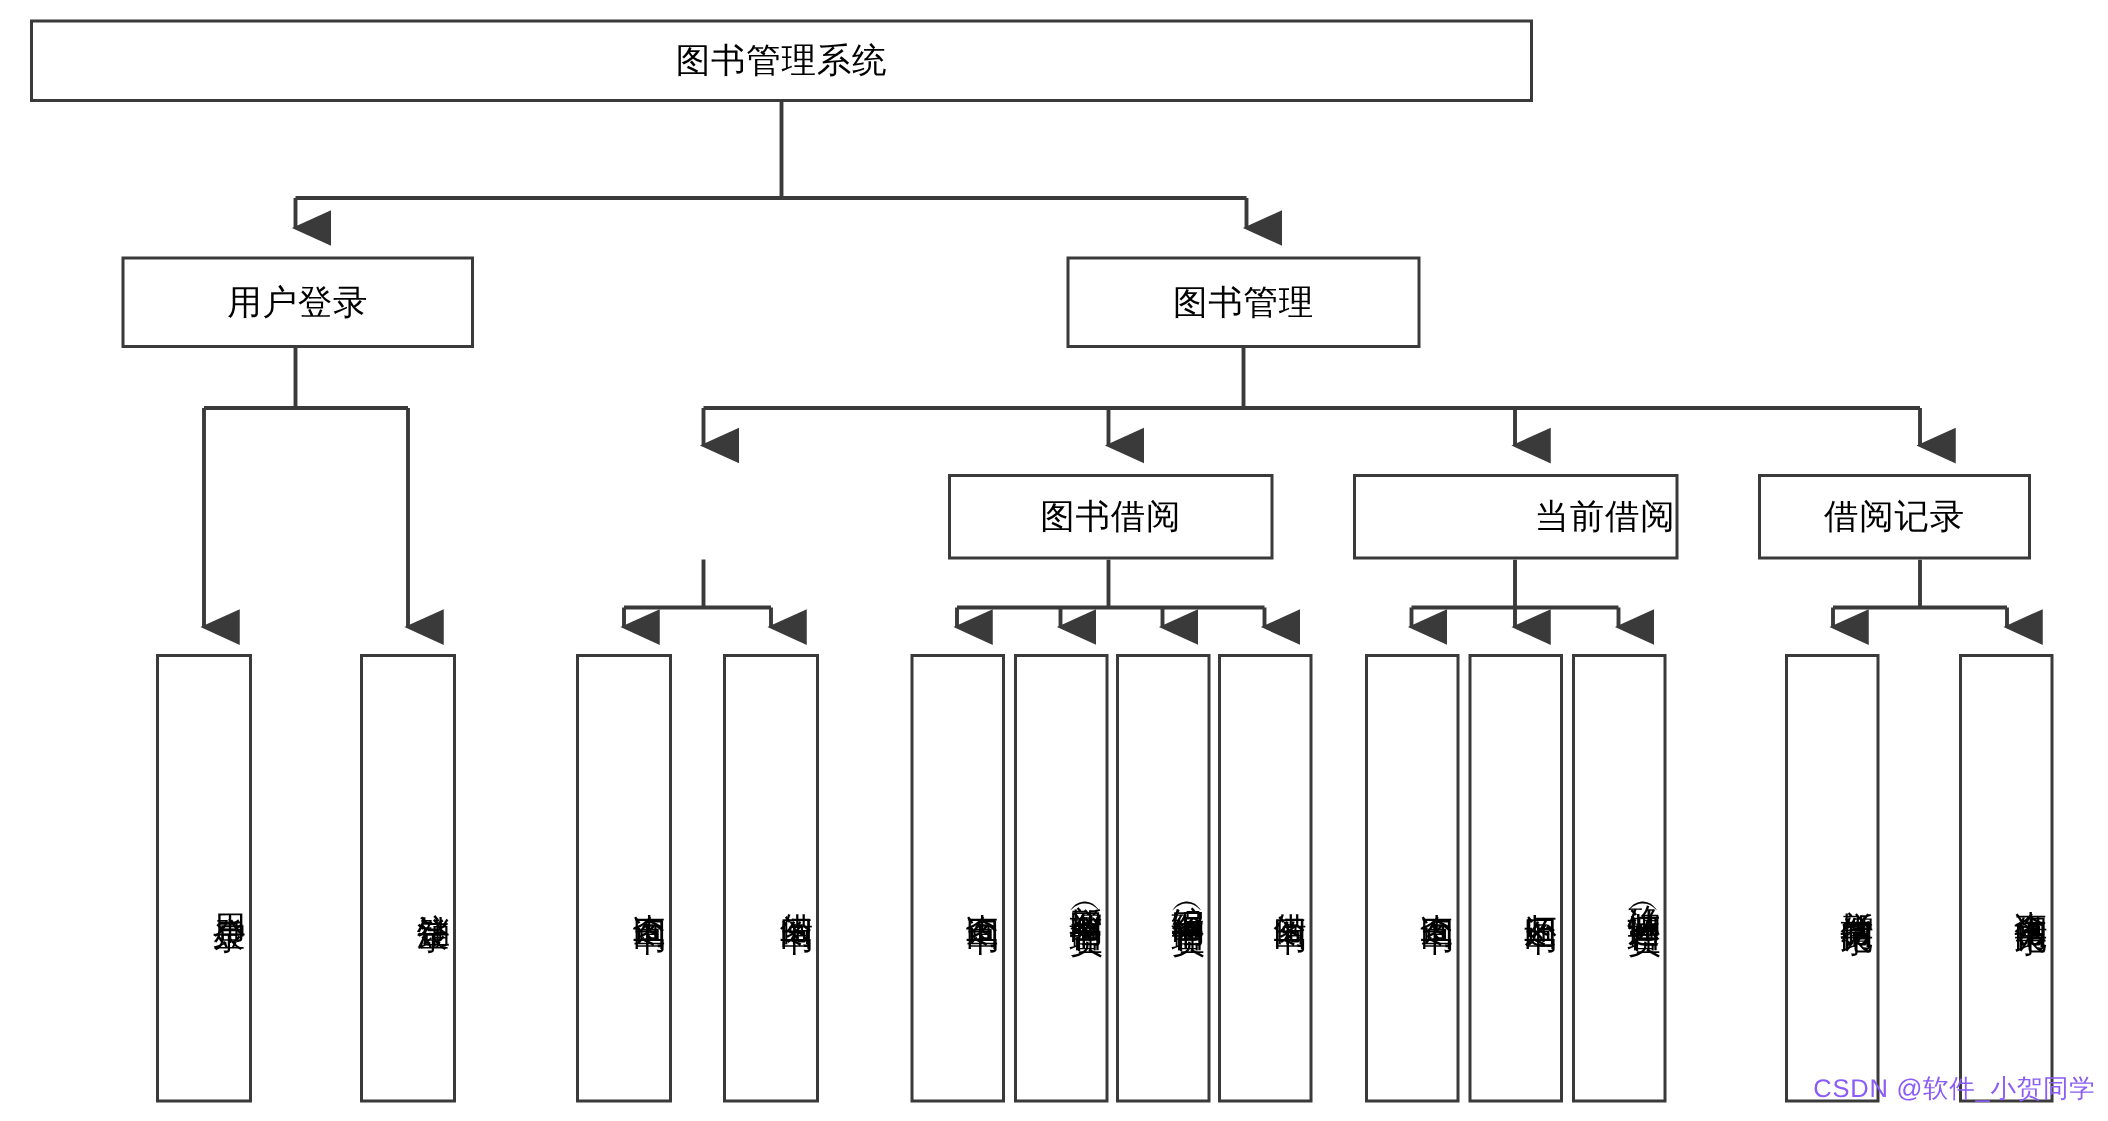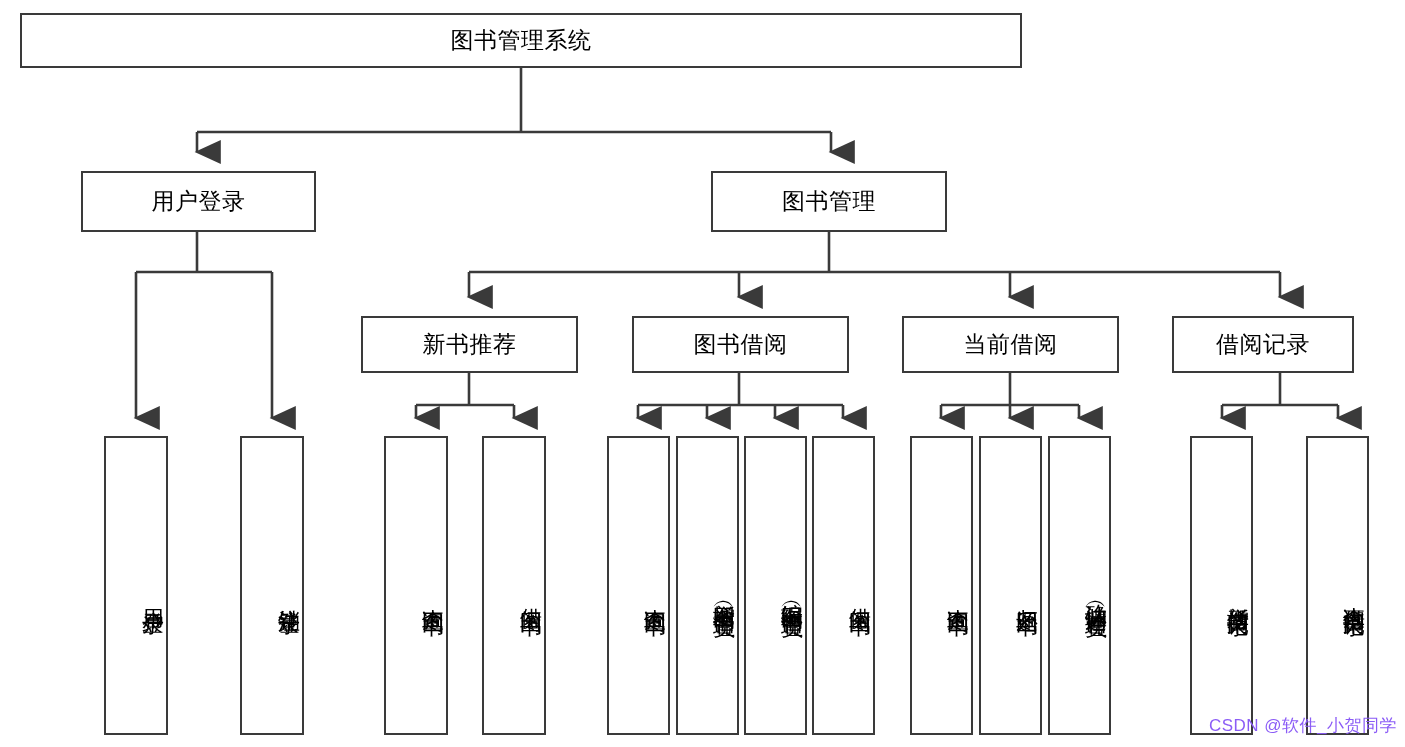--- a/index.html
+++ b/index.html
@@ -124,27 +124,24 @@
     <span>图书管理系统</span>
   </div>
 
   <div class="node horiz" style="left:81px; top:171px; width:235px; height:61px;">
     <span>用户登录</span>
   </div>
   <div class="node horiz" style="left:711px; top:171px; width:236px; height:61px;text-align:right;">
     <span>图书管理</span>
   </div>
 
-  <div class="node horiz" style="left:361px; top:316px; width:217px; height:57px;">
-    <span>新书推荐</span>
-  </div>
   <div class="node horiz" style="left:632px; top:316px; width:217px; height:57px;align-items:center;">
     <span>图书借阅</span>
   </div>
-  <div class="node horiz" style="left:902px; top:316px; width:217px; height:57px;">
+  <div class="node horiz" style="left:902px; top:316px; width:217px; height:57px;justify-content:flex-end;">
     <span>当前借阅</span>
   </div>
   <div class="node horiz" style="left:1172px; top:316px; width:182px; height:57px;">
     <span>借阅记录</span>
   </div>
 
   <div class="node vert" style="left:104px; top:436px; width:64px; height:299px;">
     <span class="vtext">用户登录</span>
   </div>
   <div class="node vert" style="left:240px; top:436px; width:64px; height:299px;">

